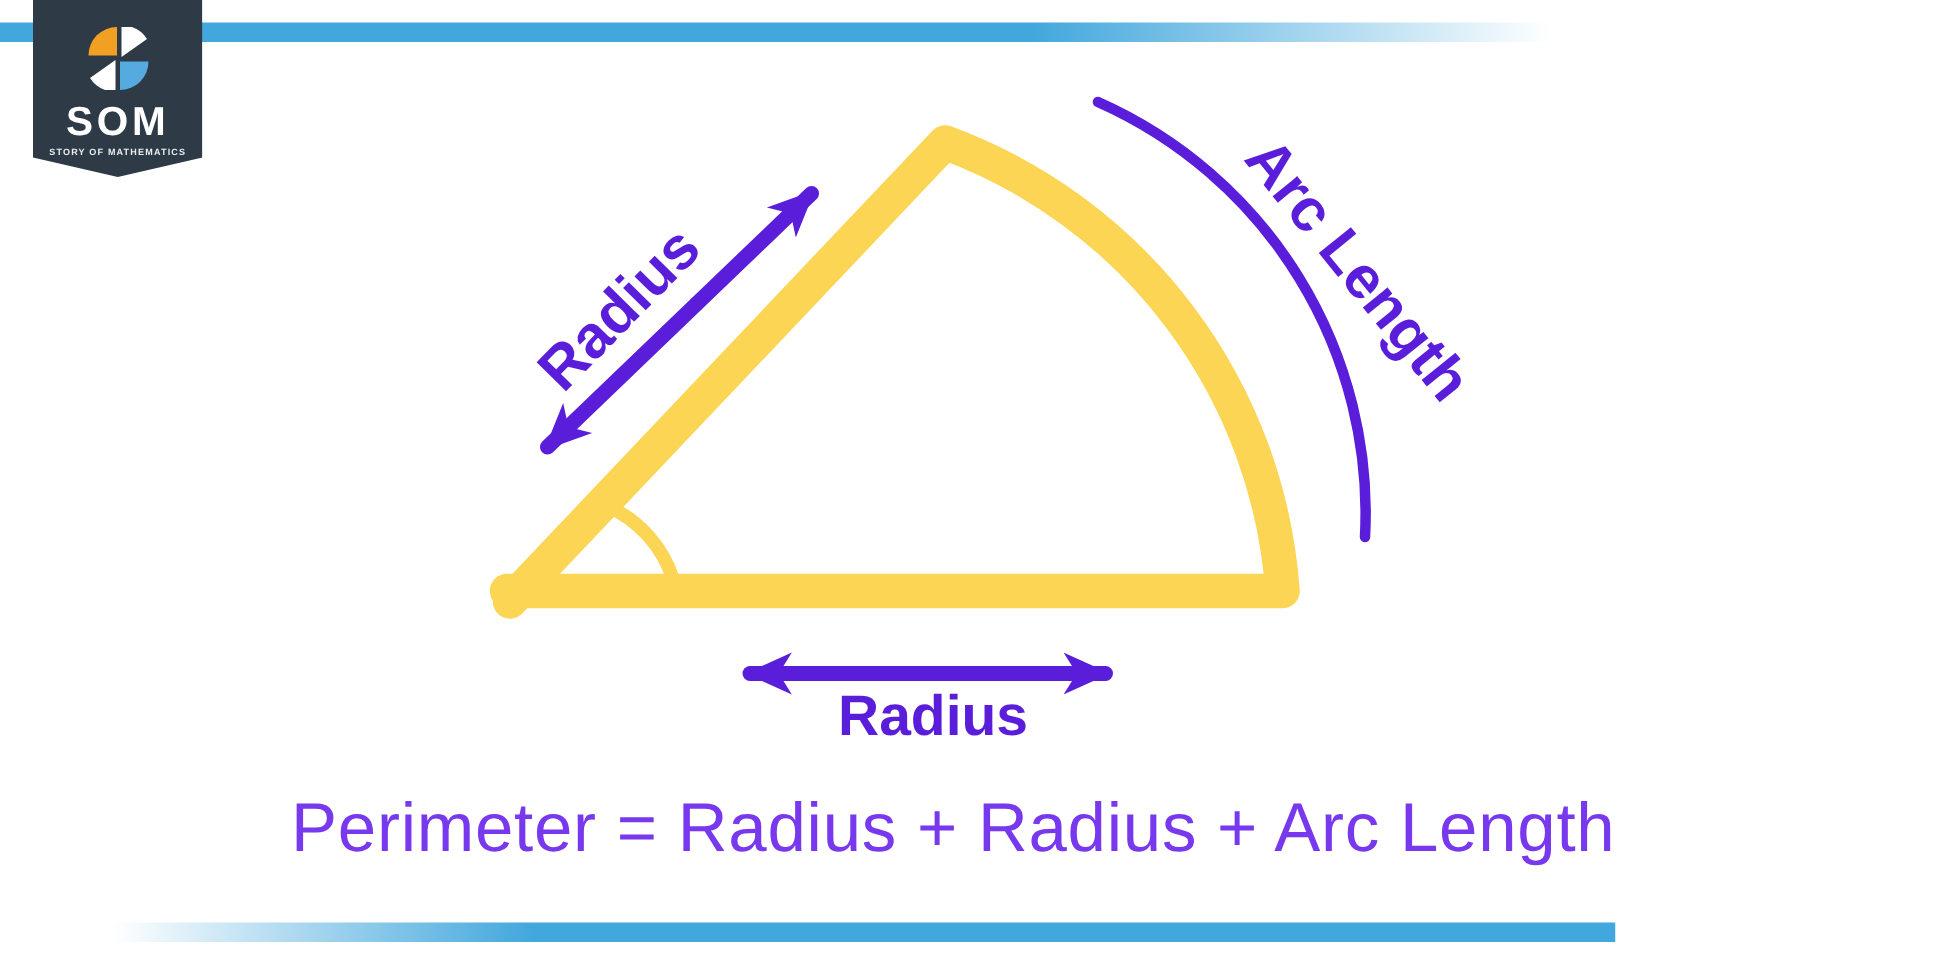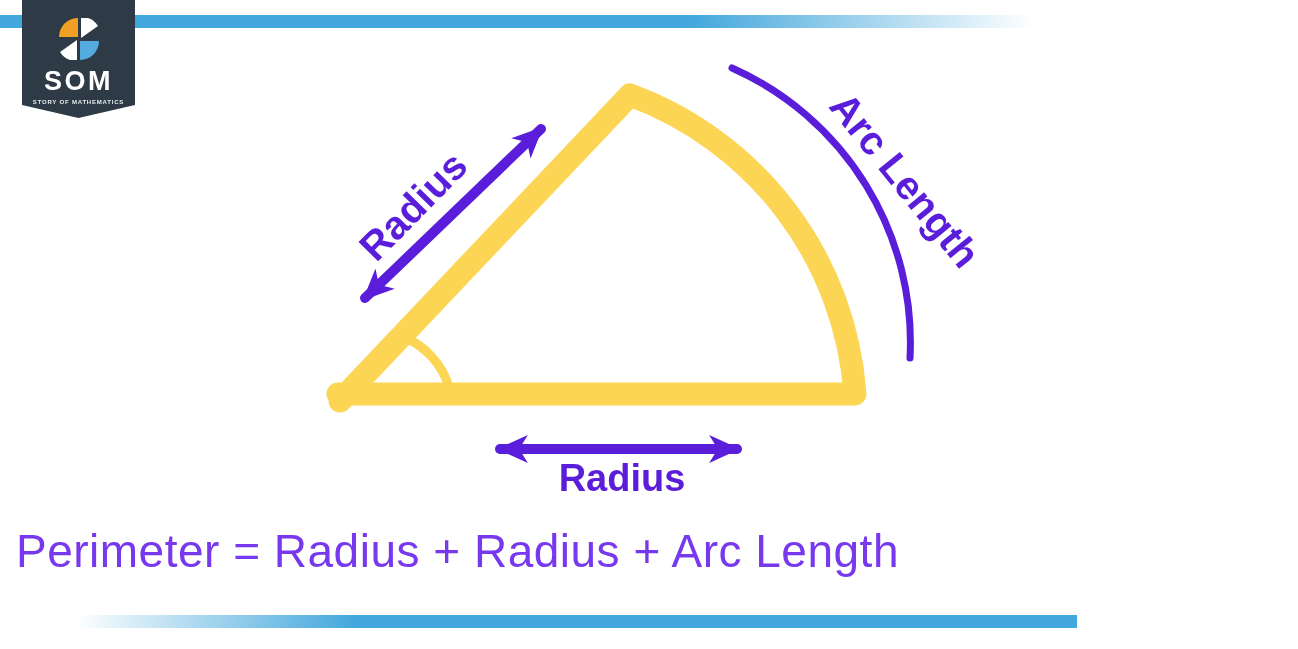--- a/index.html
+++ b/index.html
@@ -53,22 +53,22 @@
     position: absolute;
     color: #5a1edb; font-weight: 700; line-height: 1; white-space: nowrap;
     transform: translate(-50%, -50%);
   }
   .label-slant  { left: 413px; top: 206px; font-size: 40px; transform: translate(-50%,-50%) rotate(-45.5deg); }
   .label-bottom { left: 622px; top: 478px; font-size: 38px; }
   .label-arc    { left: 905px; top: 180px; font-size: 40px; transform: translate(-50%,-50%) rotate(51deg); }
 
   .formula {
     position: absolute;
-    left: 16px; right: 0; top: 526px;
-    text-align: left;
+    left: 2px; right: 0; top: 526px;
+    text-align: right;
     color: #7839ee;
     font-size: 46px; font-weight: 400;
     letter-spacing: 0.5px;
     line-height: 1.1;
   }
 </style>
 </head>
 <body>
 
 <div class="canvas">

